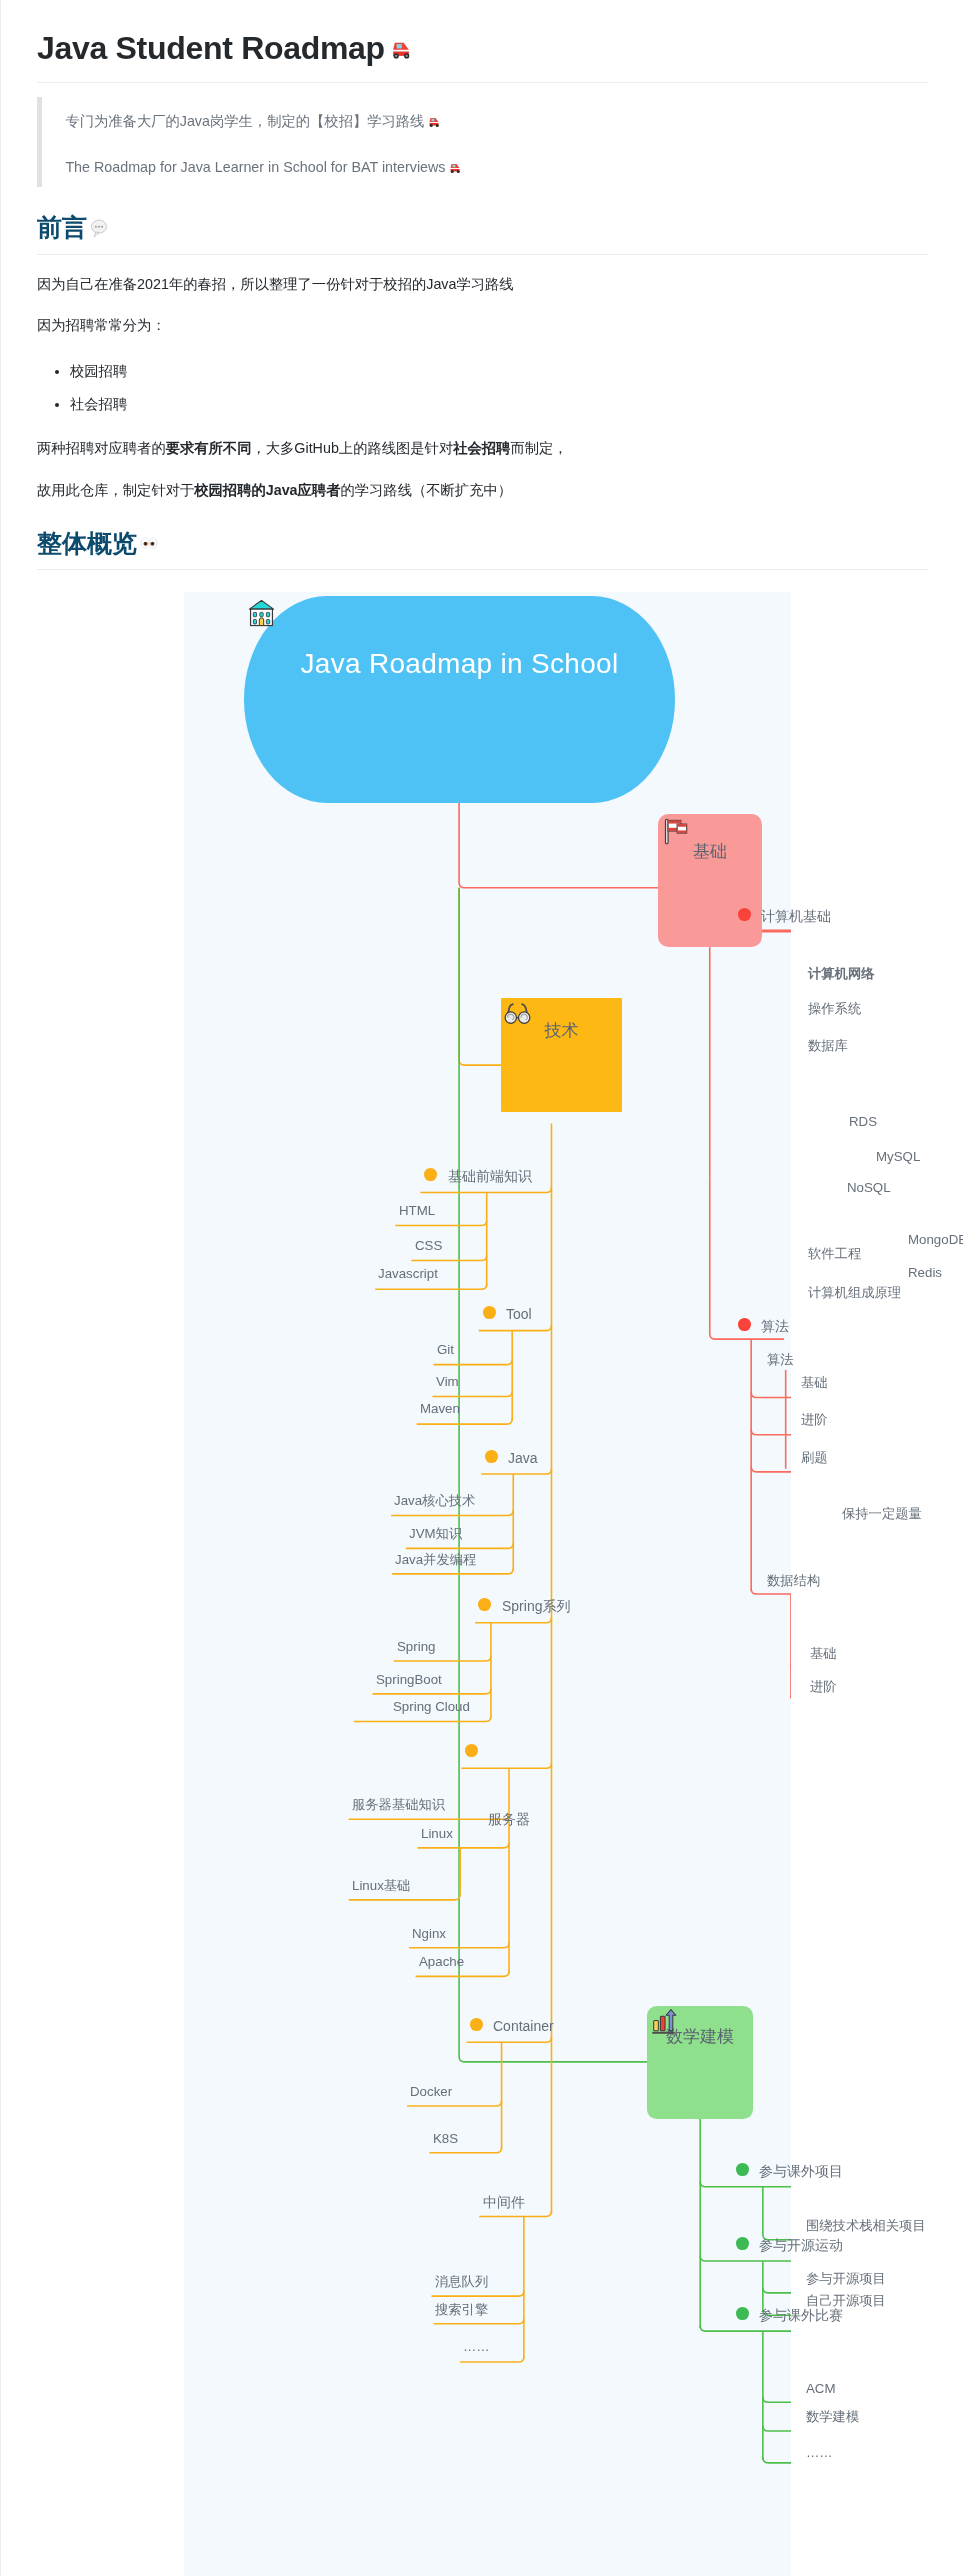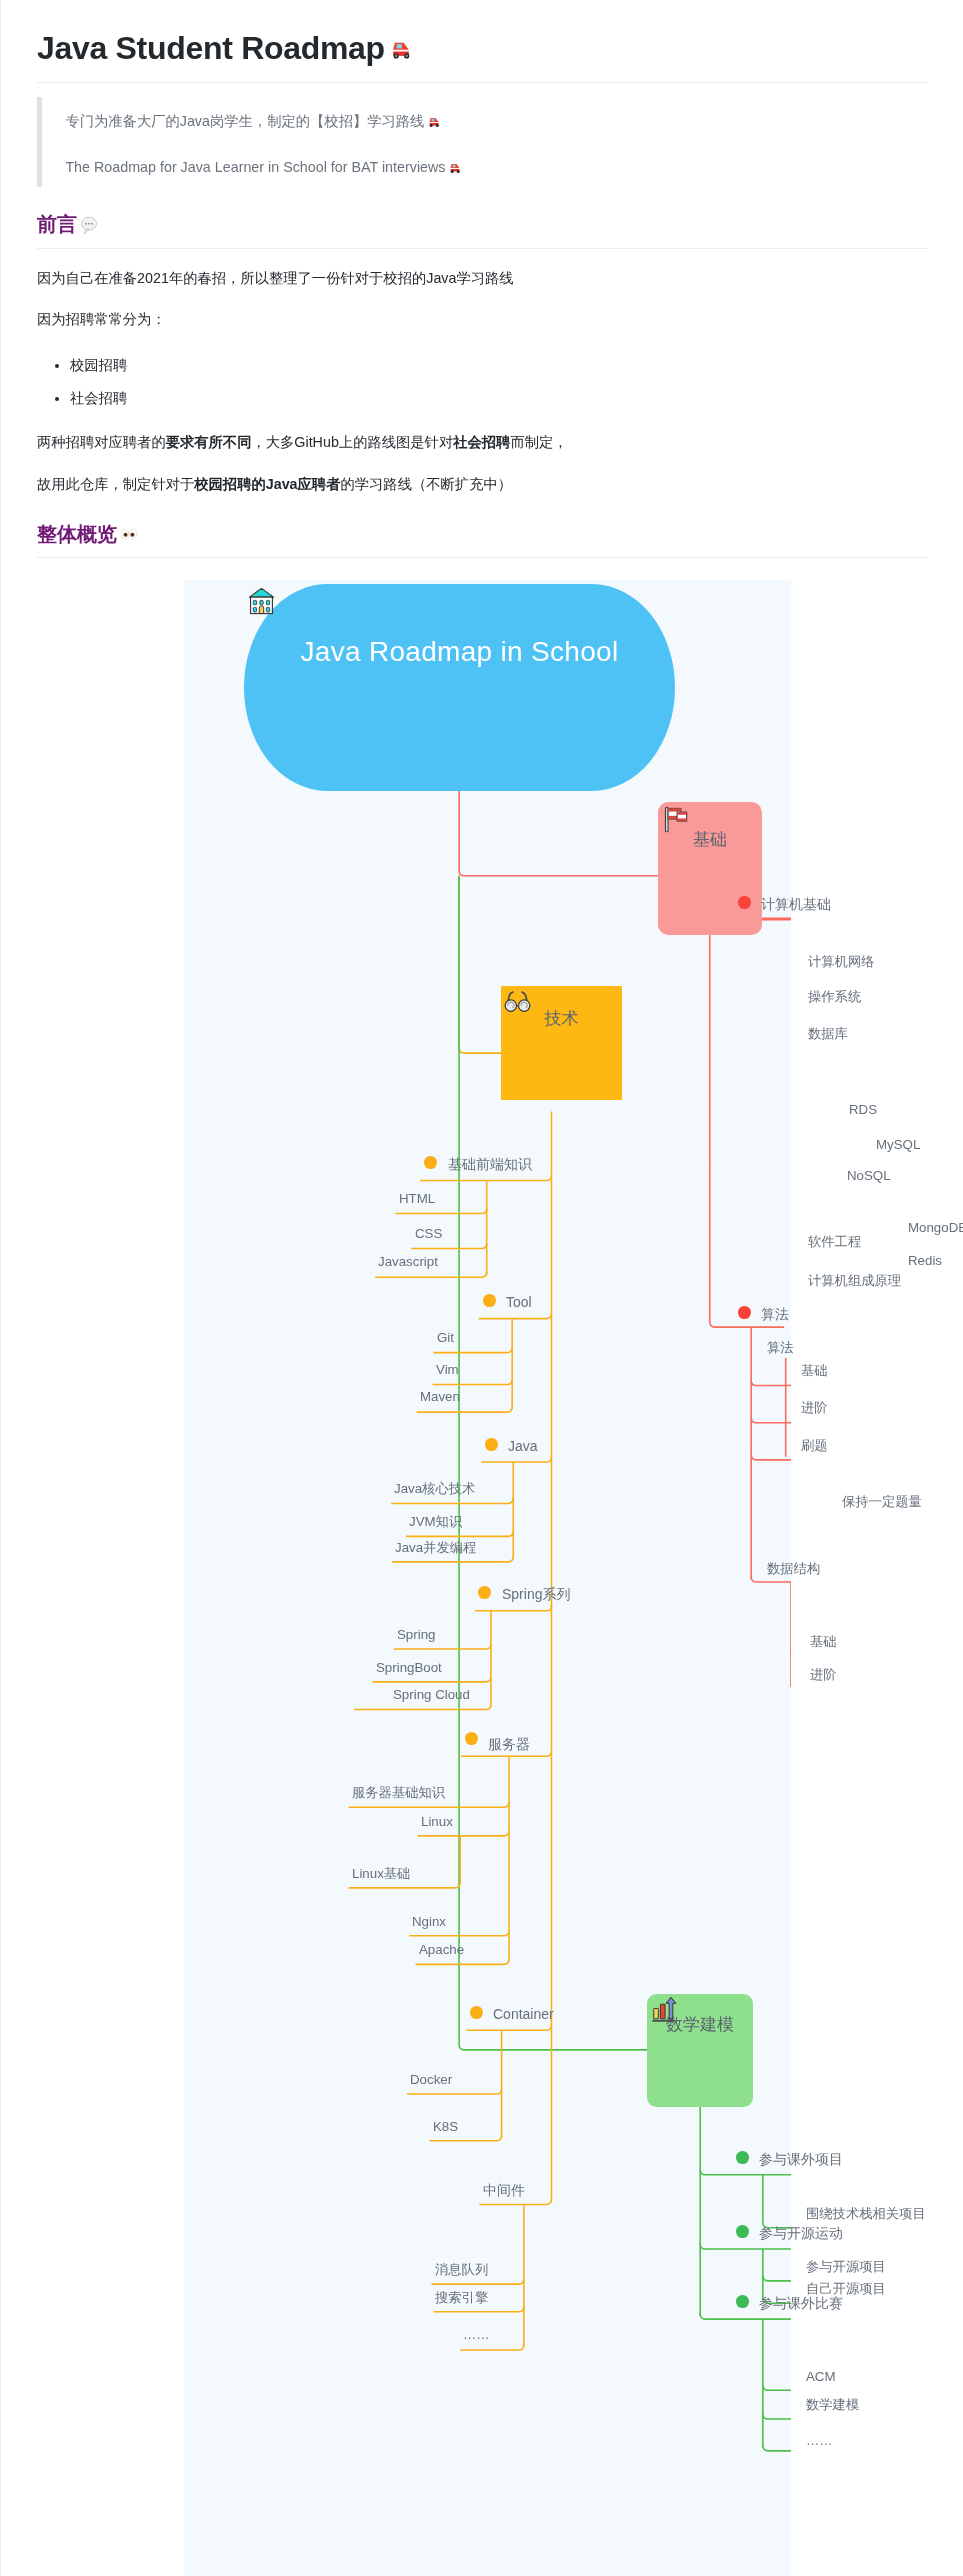--- a/index.html
+++ b/index.html
@@ -25,26 +25,26 @@
     letter-spacing: -0.3px;
     margin: 0 0 14px 0;
     padding-bottom: 15px;
     border-bottom: 1.6px solid #eaecef;
     color: #24292e;
     line-height: 1.15;
     display: flex;
     align-items: center;
   }
   h2.sec-title {
-    font-size: 20px;
+    font-size: 25px;
     font-weight: bold;
     margin: 24.4px 0 9.6px 0;
     padding-bottom: 9.6px;
     border-bottom: 1.6px solid #eaecef;
-    color: #701a75;
+    color: #0c4a6e;
     display: flex;
     align-items: center;
   }
   .emoji { display:inline-block; vertical-align: middle; }
 
   
   blockquote.intro-quote {
     margin: 14px 0 0 0;
     padding: 4.3px 0 4.3px 23.4px;
     border-left: 5.8px solid #dfe2e5;
@@ -400,21 +400,21 @@
             <path d="M43 48 V18 h-6 l9.5 -11 L56 18 h-6 v30 z" fill="#7b92d6" stroke="#3a3a3a" stroke-width="2" stroke-linejoin="round"></path>
             <rect x="10" y="50" width="44" height="4" rx="1.6" fill="#4d4d4d"></rect>
           </svg>
         </span>
         <span class="n-label">数学建模</span>
       </div>
 
       <span class="mdot red" style="left:554px; top:316px;"></span>
       <span class="mlabel big" style="left:577px; top:317px;">计算机基础</span>
 
-      <span class="mlabel" style="left:624px; top:375px;">计算机网络</span>
+      <span class="mlabel" style="left:624px; top:375px;font-weight:bold;">计算机网络</span>
       <span class="mlabel" style="left:624px; top:410px;">操作系统</span>
       <span class="mlabel" style="left:624px; top:447px;">数据库</span>
       <span class="mlabel" style="left:665px; top:523px;">RDS</span>
       <span class="mlabel" style="left:692px; top:558px;">MySQL</span>
       <span class="mlabel" style="left:663px; top:589px;">NoSQL</span>
       <span class="mlabel" style="left:724px; top:641px;">MongoDB</span>
       <span class="mlabel" style="left:724px; top:674px;">Redis</span>
       <span class="mlabel" style="left:624px; top:655px;">软件工程</span>
       <span class="mlabel" style="left:624px; top:694px;">计算机组成原理</span>
 
@@ -448,21 +448,21 @@
       <span class="mlabel" style="left:225px; top:935px;">JVM知识</span>
       <span class="mlabel" style="left:211px; top:961px;">Java并发编程</span>
 
       <span class="mdot orange" style="left:294px; top:1006px;"></span>
       <span class="mlabel big" style="left:318px; top:1007px;">Spring系列</span>
       <span class="mlabel" style="left:213px; top:1048px;">Spring</span>
       <span class="mlabel" style="left:192px; top:1081px;">SpringBoot</span>
       <span class="mlabel" style="left:173px; top:1108px;margin-left:36px;">Spring Cloud</span>
 
       <span class="mdot orange" style="left:281px; top:1152px;"></span>
-      <span class="mlabel big" style="left:304px; top:1157px;">服务器</span>
+      <span class="mlabel big" style="left:304px; top:1220px;">服务器</span>
       <span class="mlabel" style="left:168px; top:1206px;text-align:right;">服务器基础知识</span>
       <span class="mlabel" style="left:237px; top:1235px;">Linux</span>
       <span class="mlabel" style="left:168px; top:1287px;">Linux基础</span>
       <span class="mlabel" style="left:228px; top:1335px;">Nginx</span>
       <span class="mlabel" style="left:235px; top:1363px;">Apache</span>
 
       <span class="mdot orange" style="left:286px; top:1426px;"></span>
       <span class="mlabel big" style="left:309px; top:1427px;">Container</span>
       <span class="mlabel" style="left:226px; top:1493px;">Docker</span>
       <span class="mlabel" style="left:249px; top:1540px;">K8S</span>

